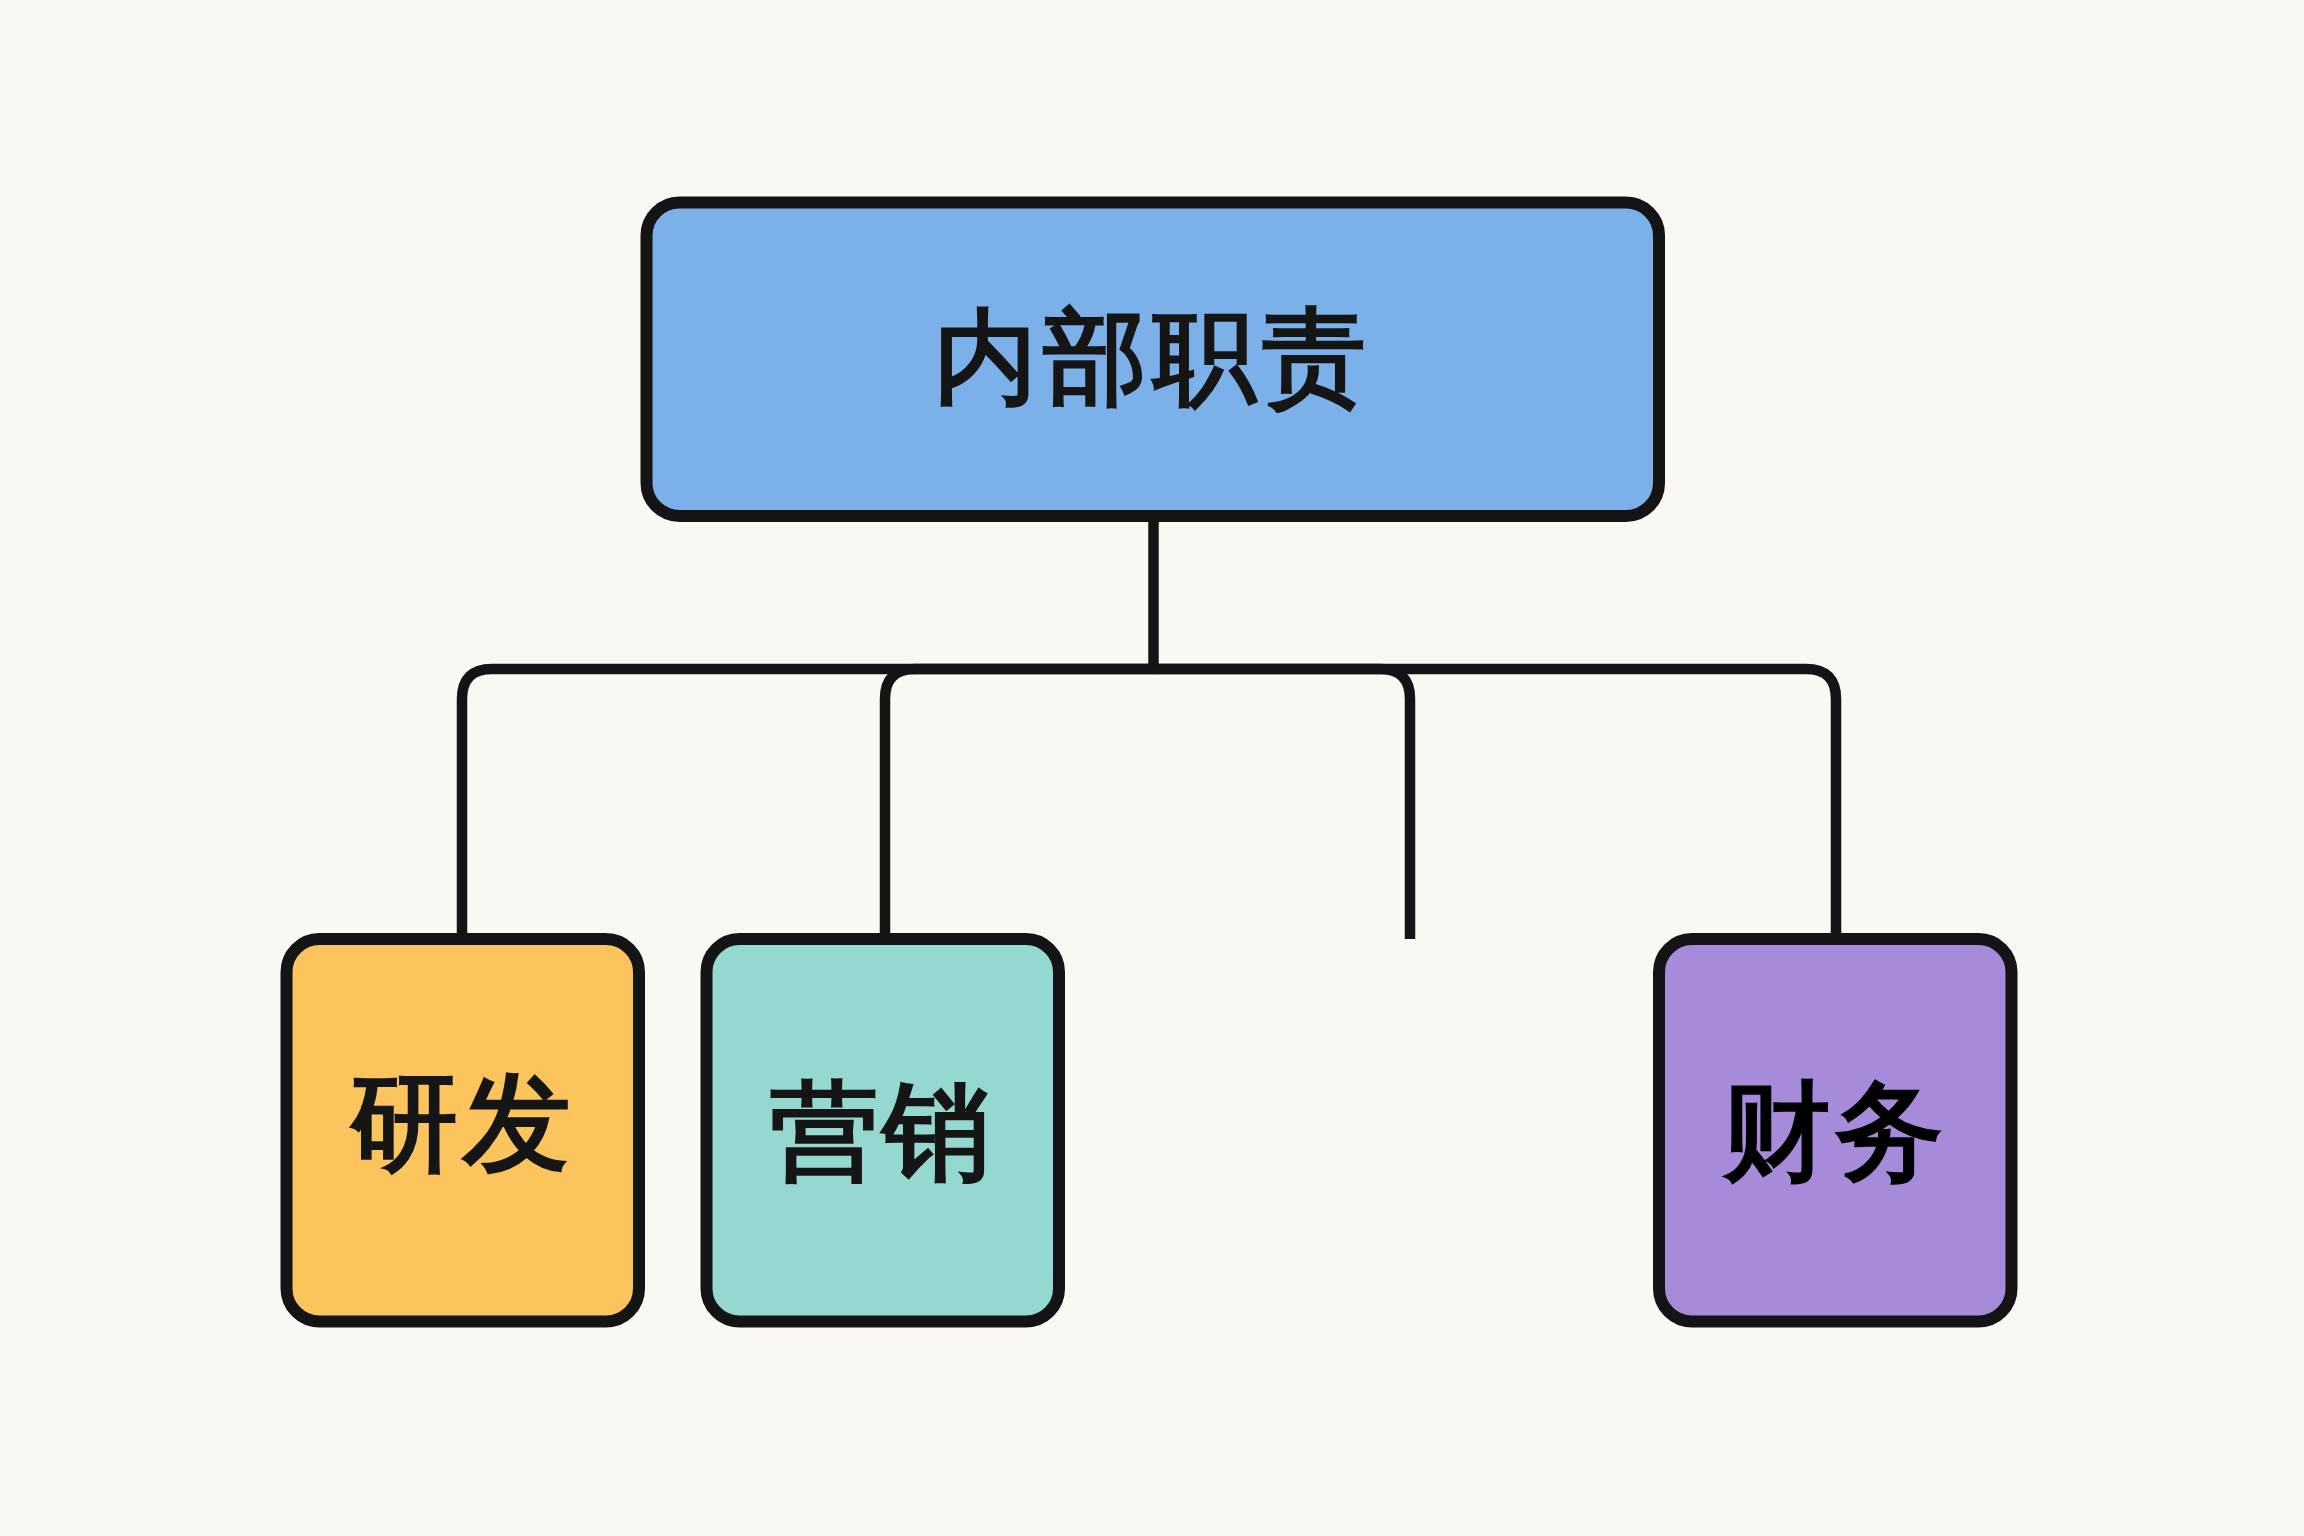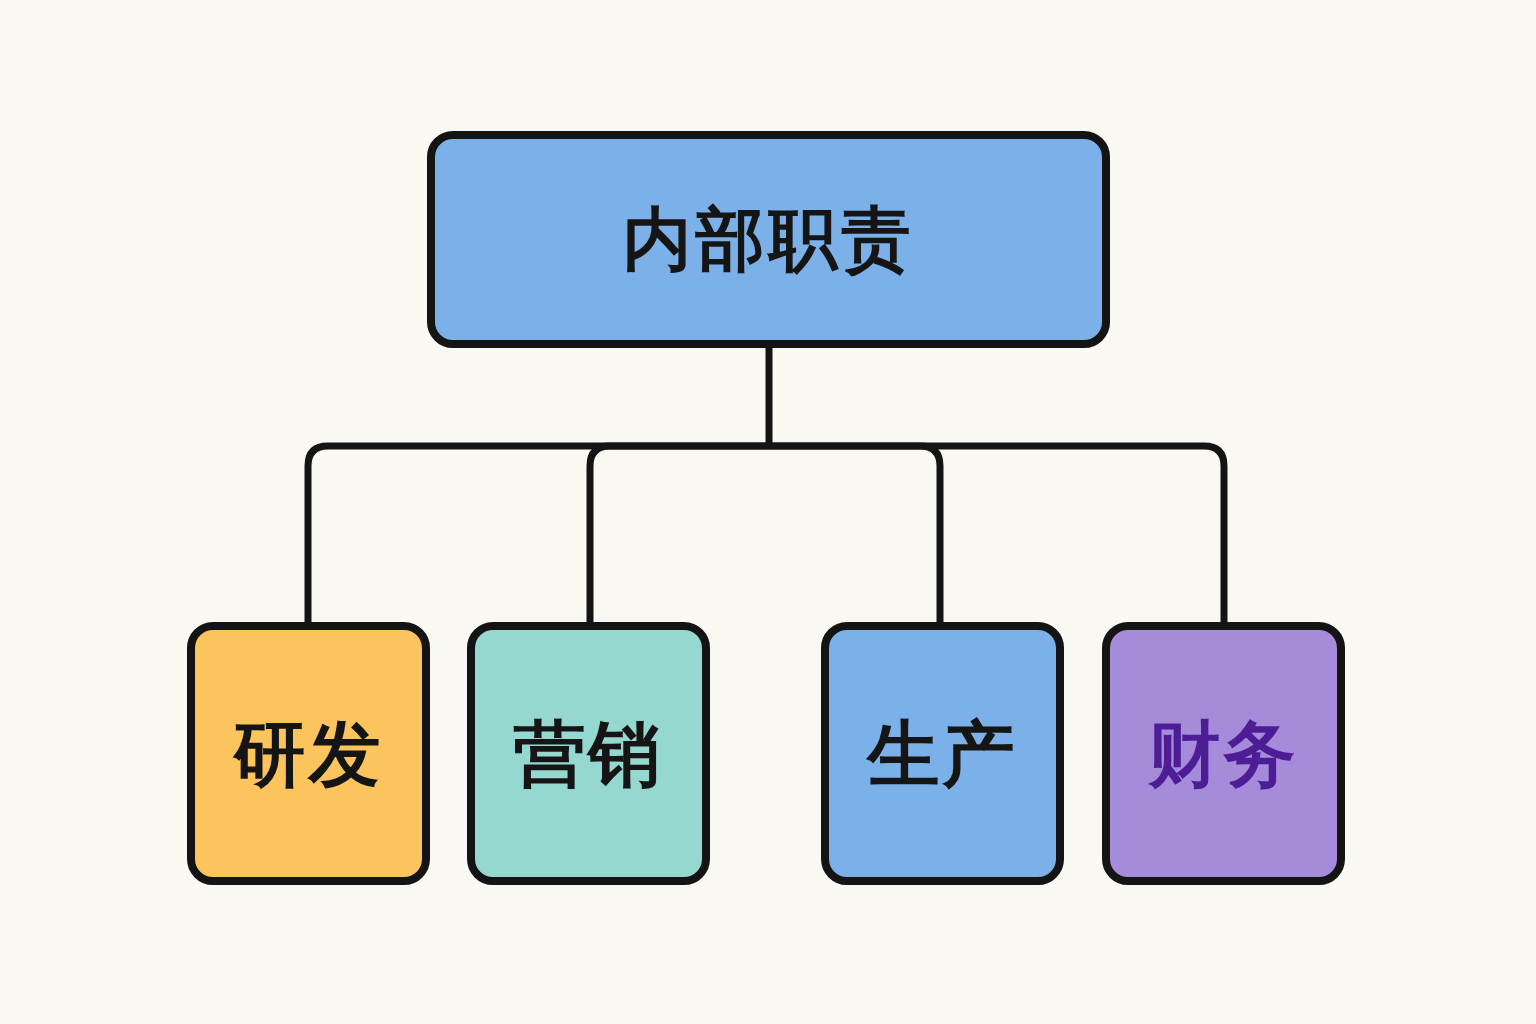--- a/index.html
+++ b/index.html
@@ -55,21 +55,21 @@
   .node-leaf {
     top: 622px;
     width: 243px;
     height: 263px;
     border-width: 8px;
     border-radius: 26px;
     font-size: 72px;
     letter-spacing: 3px;
     font-weight: 700;
   }
-  .leaf-0 { left: 187px; }
+  .leaf-0 { left: 187px; font-family: Liberation Mono, monospace; }
   .leaf-1 { left: 467px; }
   .leaf-2 { left: 821px; }
   .leaf-3 { left: 1102px; }
   .node-label {
     display: block;
     white-space: nowrap;
   }
 </style>
 </head>
 <body style="background: rgb(250, 248, 242);">
@@ -91,21 +91,18 @@
   </div>
 
   <div class="node node-leaf leaf-0" style="background-color: rgb(251, 196, 92); border-color: rgb(20, 20, 20); color: rgb(21, 21, 21);">
     <span class="node-label">研发</span>
   </div>
 
   <div class="node node-leaf leaf-1" style="background-color: rgb(148, 216, 208); border-color: rgb(20, 20, 20); color: rgb(21, 21, 21);">
     <span class="node-label">营销</span>
   </div>
 
-  <div class="node node-leaf leaf-2" style="background-color: rgb(124, 176, 232); border-color: rgb(20, 20, 20); color: rgb(21, 21, 21);">
-    <span class="node-label">生产</span>
-  </div>
 
-  <div class="node node-leaf leaf-3" style="background-color: rgb(167, 139, 219); border-color: rgb(20, 20, 20); color: #4c1d95;">
+  <div class="node node-leaf leaf-3" style="background-color: rgb(167, 139, 219); border-color: rgb(20, 20, 20); color: #000000;">
     <span class="node-label">财务</span>
   </div>
 
 </div>
 
 </body></html>

